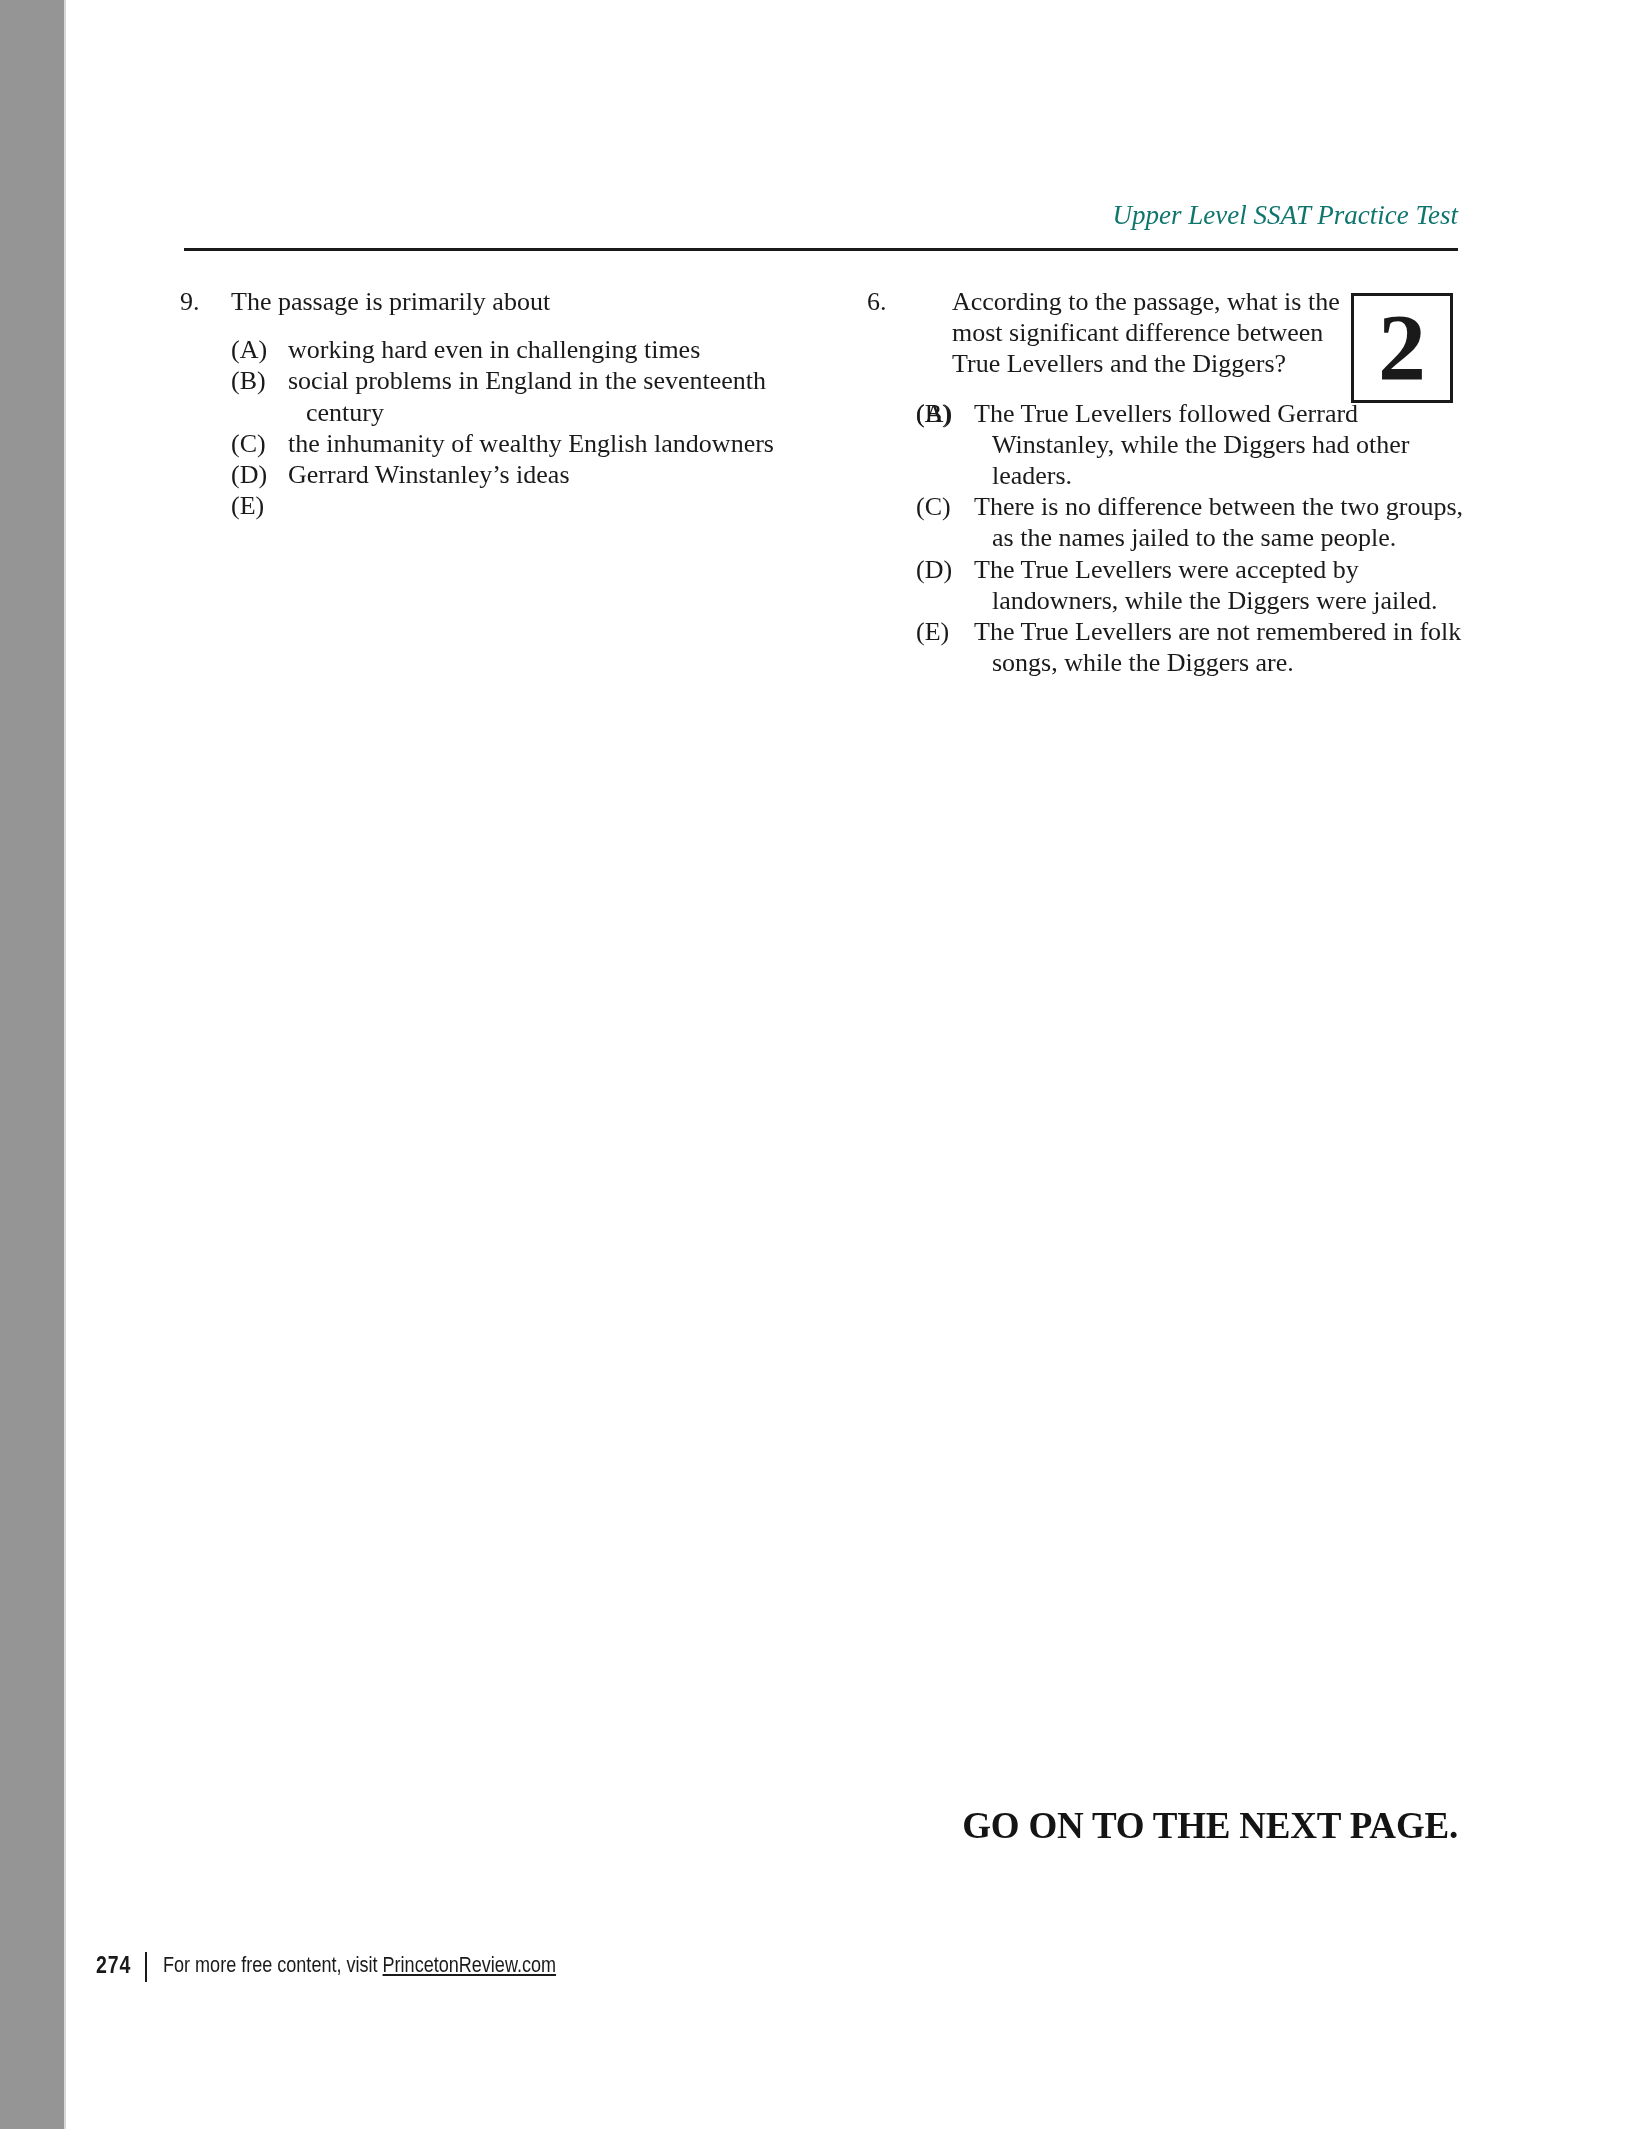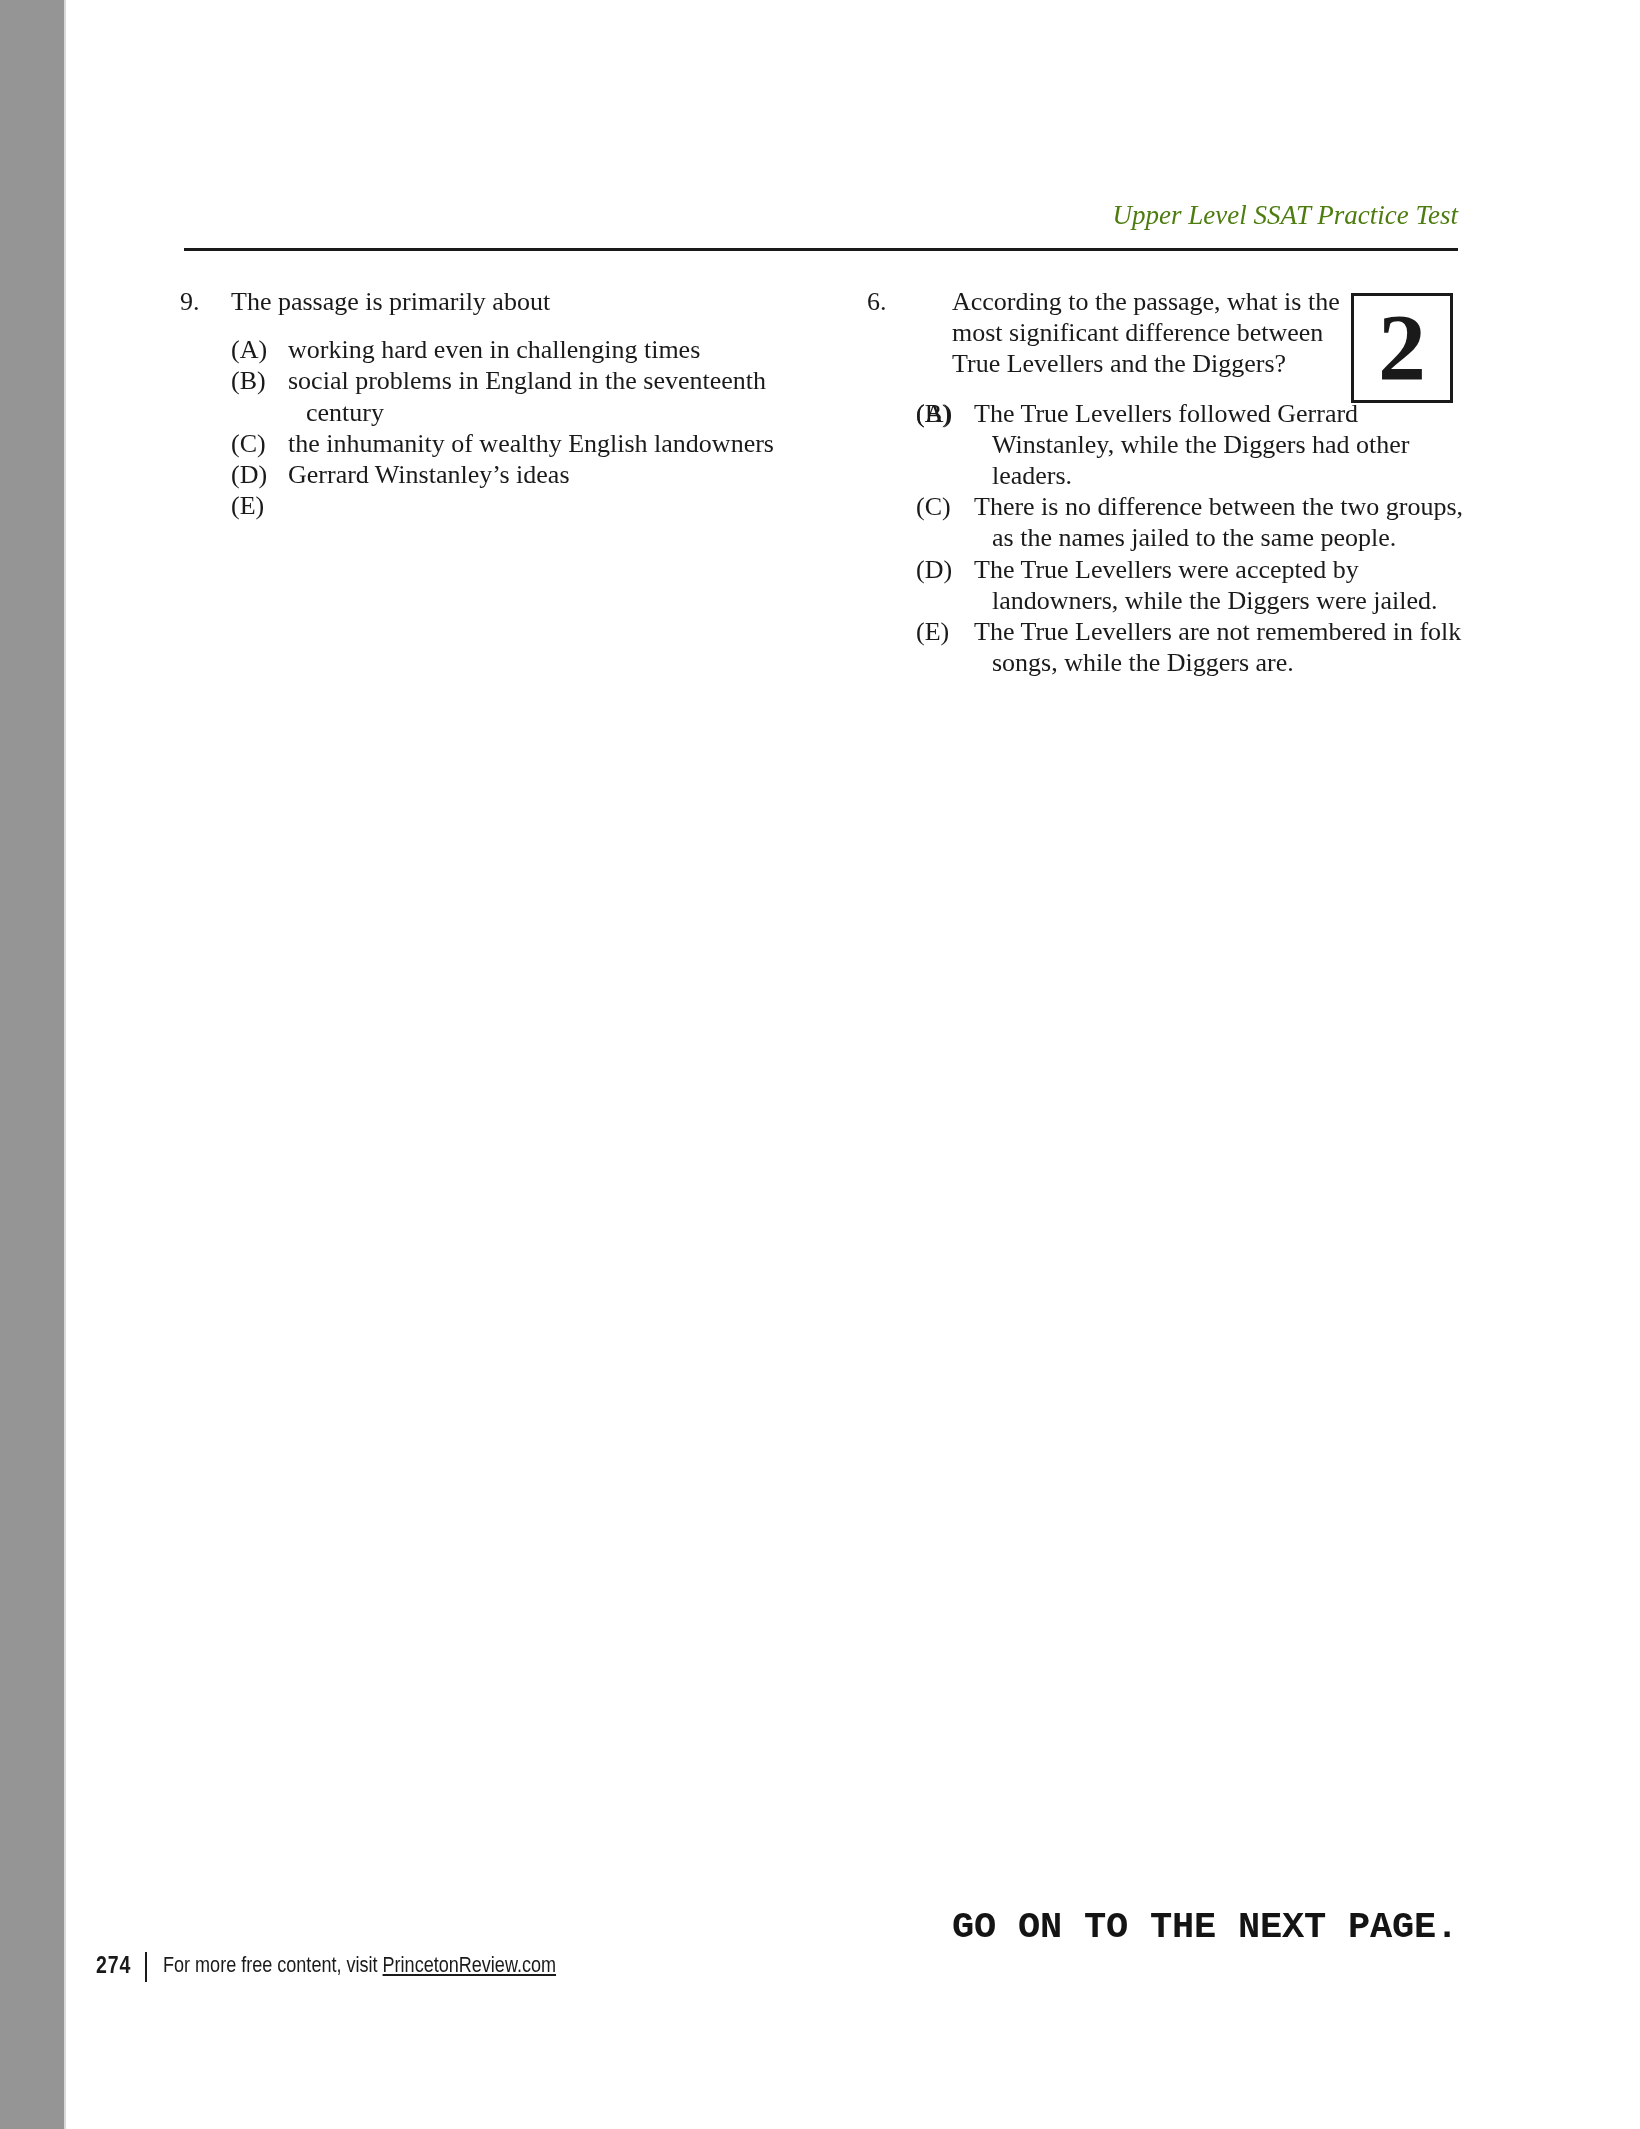--- a/index.html
+++ b/index.html
@@ -2,40 +2,40 @@
 <html><head>
 <meta charset="utf-8">
 <style>
   html, body { margin: 0; padding: 0; }
   body {
     width: 1640px; height: 2129px; position: relative; overflow: hidden;
     background: #ffffff; color: #1a1a1a;
     font-family: "Liberation Serif", "DejaVu Serif", serif;
   }
   .side-strip { position: absolute; left: 0; top: 0; width: 64px; height: 2129px; background: #959595; border-right: 2px solid #d8d8d8; }
-  .running-head { position: absolute; right: 182px; top: 200px; font-style: italic; font-size: 27px; color: #4d7c0f; }
+  .running-head { position: absolute; right: 182px; top: 200px; font-style: italic; font-size: 27px; color: #0f766e; }
   .head-rule { position: absolute; left: 184px; top: 248px; width: 1274px; height: 3px; background: #1a1a1a; }
 
   .question { position: absolute; font-size: 26px; line-height: 31.2px; }
   .q9 { left: 180px; top: 286px; width: 640px; }
   .q10 { left: 867px; top: 286px; width: 600px; }
   .q-stem { position: relative; padding-left: 51px; }
   .q10 .q-stem { padding-left: 49px; }
   .q-num { position: absolute; left: 0; top: 0; }
   .choices { list-style: none; margin: 0; padding: 0; }
   .q9 .choices { margin-top: 17px; margin-left: 51px; }
   .q10 .choices { margin-top: 18px; margin-left: 49px; }
   .choice { position: relative; padding-left: 75px; text-indent: -18px; }
   .choice .letter { position: absolute; left: 0; top: 0; text-indent: 0; }
   .q10 .choice { padding-left: 76px; }
   .q10 .q-stem .stem-text { display: block; width: 410px; margin-left: 36px; }
 
   .section-box { position: absolute; left: 1351px; top: 293px; width: 96px; height: 104px; border: 3px solid #1a1a1a; display: flex; align-items: center; justify-content: center; font-size: 96px; font-weight: bold; line-height: 1; }
 
-  .go-on { position: absolute; right: 182px; top: 1906px; font-family: Liberation Mono, monospace; font-weight: bold; font-size: 37px; letter-spacing: -0.2px; color: #141414; }
+  .go-on { position: absolute; right: 182px; top: 1804px; font-family: Liberation Serif, serif; font-weight: bold; font-size: 37px; letter-spacing: -0.2px; color: #141414; }
 
   .footer { position: absolute; left: 96px; top: 1952px; height: 34px; display: flex; align-items: flex-start; font-family: "Liberation Sans", "DejaVu Sans", sans-serif; font-size: 22px; color: #1a1a1a; }
   .page-num { font-weight: bold; font-size: 23px; letter-spacing: 1px; transform: scaleX(0.85); transform-origin: left center; }
   .footer-sep { width: 2px; height: 30px; background: #1a1a1a; margin: 0 16px 0 8px; }
   .footer-text { transform: scaleX(0.82); transform-origin: left center; white-space: nowrap; }
   .footer-link { text-decoration: underline; color: #1a1a1a; }
 </style>
 </head>
 <body>
 

